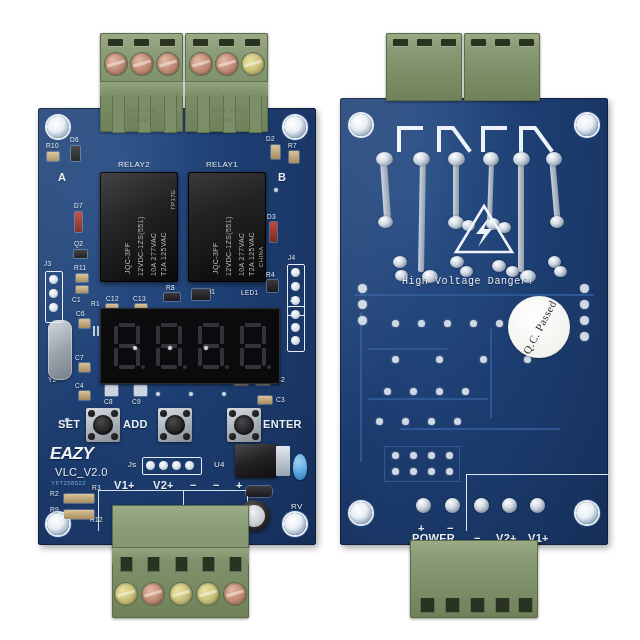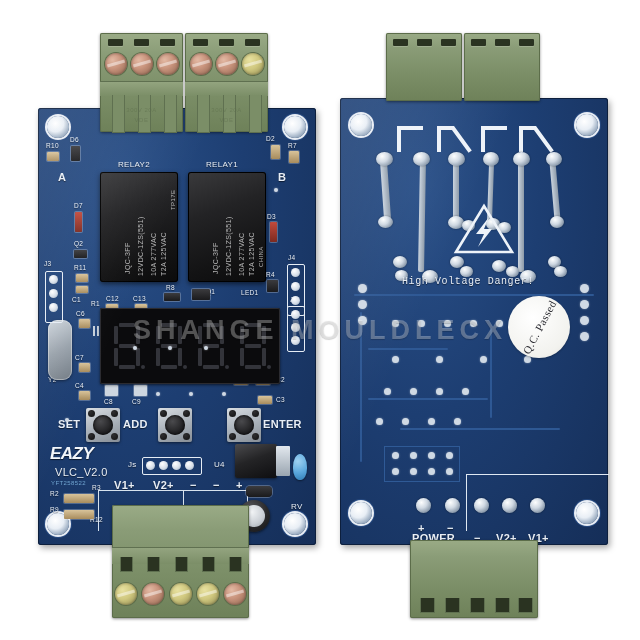--- a/index.html
+++ b/index.html
@@ -541,15 +541,14 @@
   </div>
 
   <div class="term" style="left:410px;top:540px;width:128px;height:78px;">
     <div class="foot" style="left:10px;top:58px;height:14px;background:#2a3321;width:13px;"></div>
     <div class="foot" style="left:35px;top:58px;height:14px;background:#2a3321;width:13px;"></div>
     <div class="foot" style="left:60px;top:58px;height:14px;background:#2a3321;width:13px;"></div>
     <div class="foot" style="left:85px;top:58px;height:14px;background:#2a3321;width:13px;"></div>
     <div class="foot" style="left:108px;top:58px;height:14px;background:#2a3321;width:13px;"></div>
   </div>
 
-  <div class="wm" style="top:315px;">SHANGE MOULDLECX</div>
 
 </div>
 
 </body></html>

